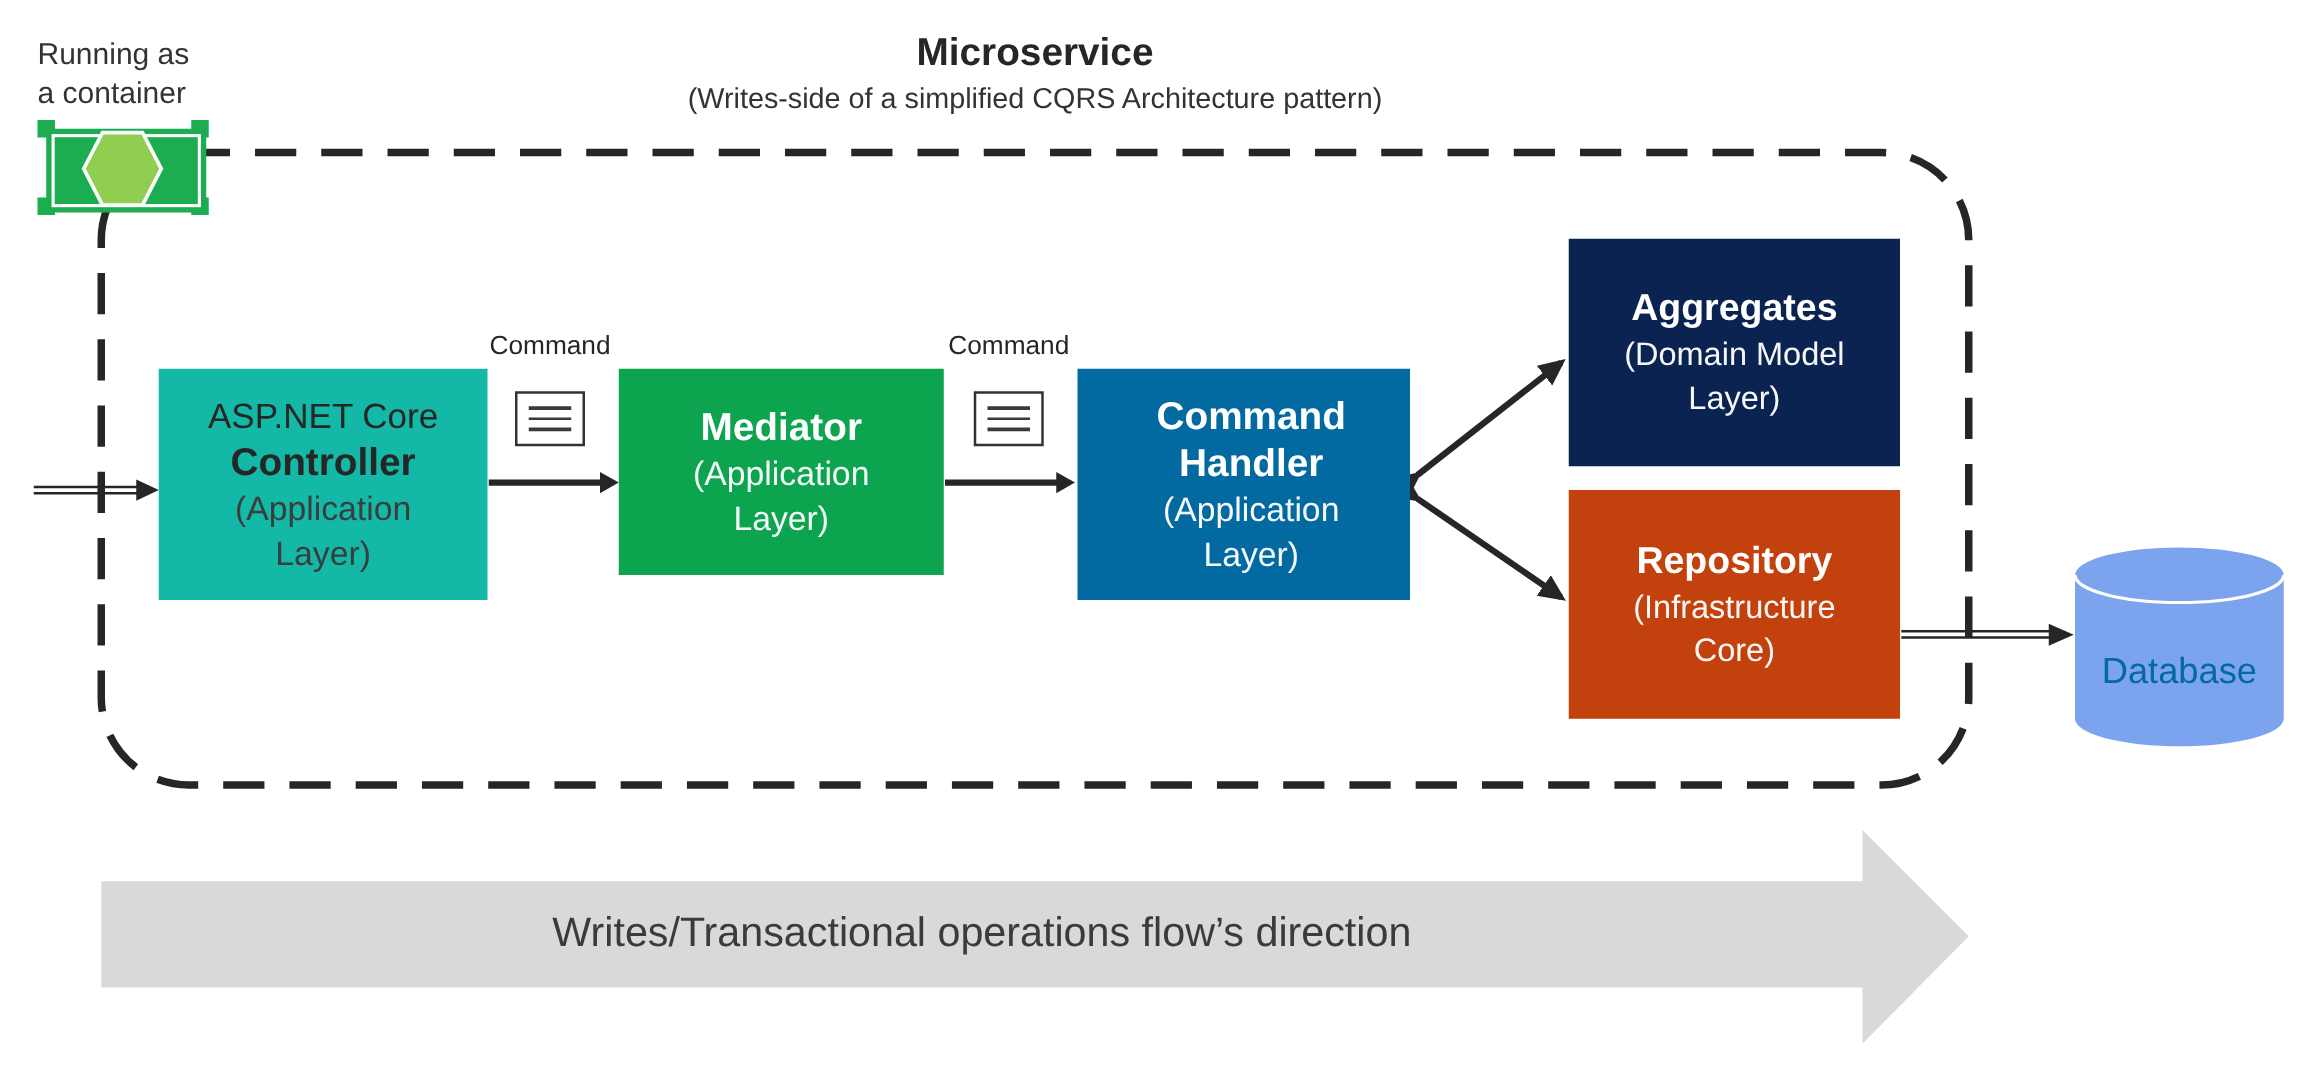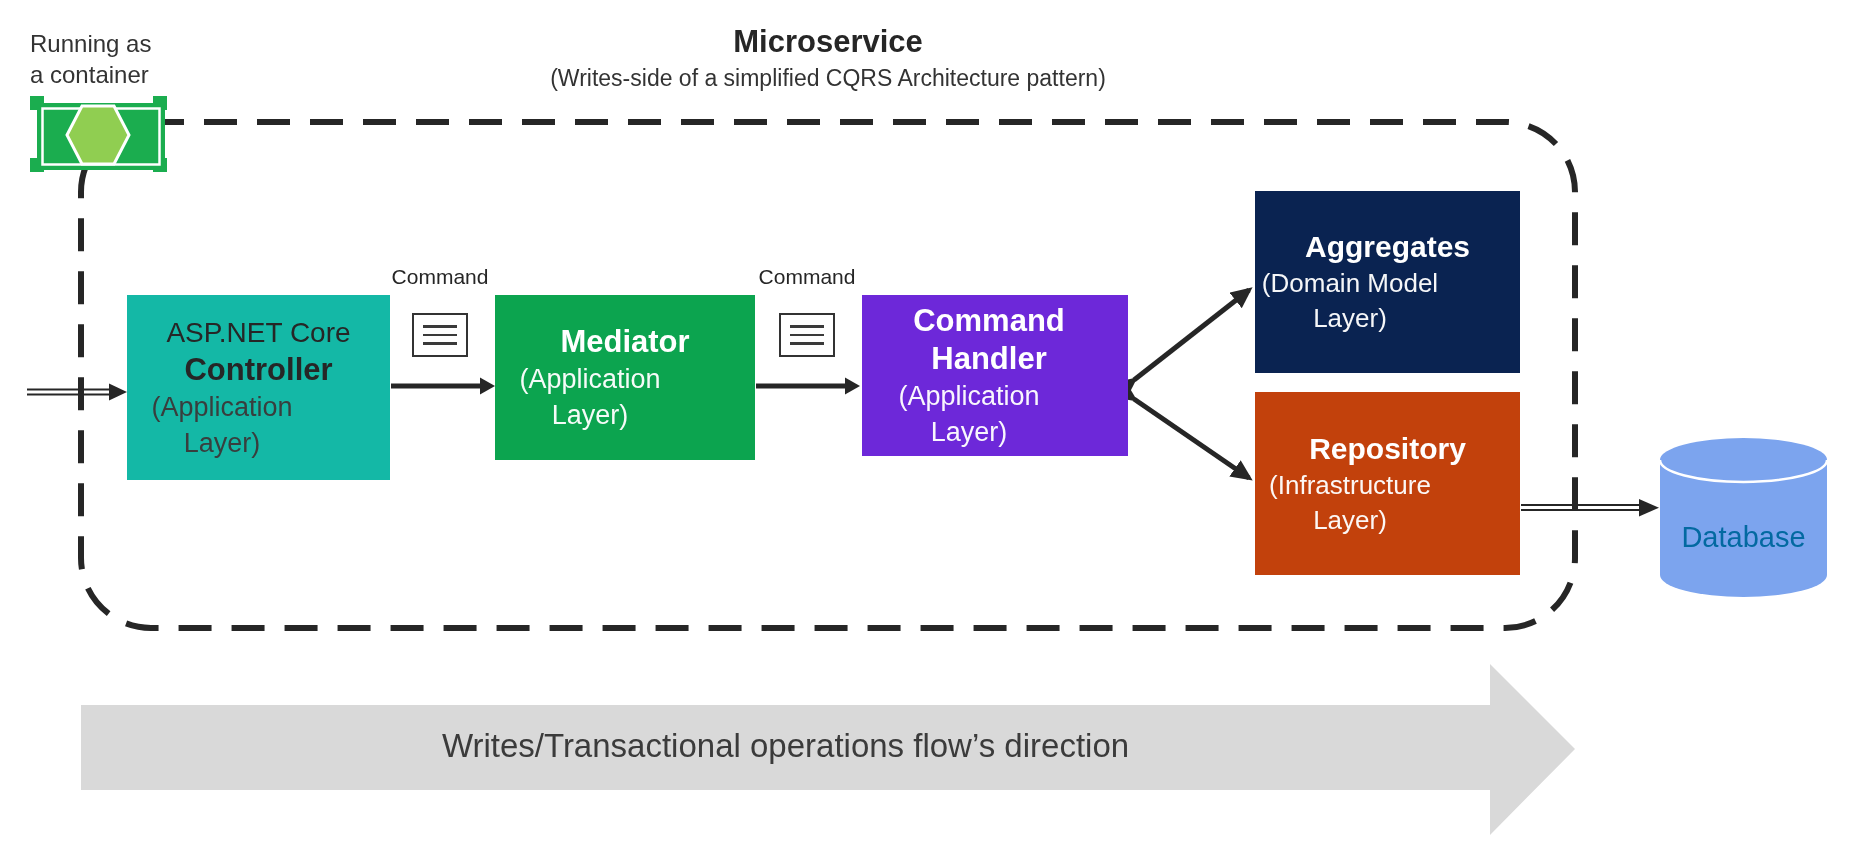--- a/index.html
+++ b/index.html
@@ -11,32 +11,32 @@
   .abs{position:absolute;}
   svg{display:block;}
 
   
   .running-note{left:30px;top:28px;font-size:24px;line-height:31px;color:#333;}
   .title-wrap{left:81px;top:24px;width:1494px;text-align:center;}
   .title-main{font-size:31px;font-weight:700;color:#262626;}
   .title-sub{font-size:23px;color:#333;margin-top:5px;}
 
   
-  .box{display:flex;flex-direction:column;justify-content:center;
+  .box{display:flex;flex-direction:column;align-items:center;justify-content:center;
        text-align:center;color:#fff;}
   .box .name{font-size:31px;font-weight:700;line-height:38px;}
   .box .layer{font-size:27px;font-weight:400;line-height:36px;max-width:190px;opacity:.96;}
 
   .controller-box{left:127px;top:295px;width:263px;height:185px;background:#14b8a6;color:#262626;}
   .controller-box .l1{font-size:28px;line-height:37px;}
   .controller-box .name{font-size:31px;line-height:38px;}
   .controller-box .layer{color:#3a3a3a;}
 
   .mediator-box{left:495px;top:295px;width:260px;height:165px;background:#0CA44F;}
-  .handler-box{left:862px;top:295px;width:266px;height:161px;background:#6d28d9;padding-left:12px;}
+  .handler-box{left:862px;top:295px;width:266px;height:185px;background:#0369a1;padding-left:12px;}
   .handler-box .name{max-width:230px;}
   .aggregates-box{left:1255px;top:191px;width:265px;height:182px;background:#0A2351;}
   .aggregates-box .name{font-size:30px;}
   .aggregates-box .layer{font-size:26px;line-height:35px;}
   .repository-box{left:1255px;top:392px;width:265px;height:183px;background:#c2410c;}
   .repository-box .name{font-size:30px;}
   .repository-box .layer{font-size:26px;line-height:35px;}
 
   
   .cmd-label{top:265px;width:110px;text-align:center;font-size:21px;color:#262626;}
@@ -137,21 +137,21 @@
     <div class="layer">(Application Layer)</div>
   </div>
 
   <div class="abs box aggregates-box">
     <div class="name">Aggregates</div>
     <div class="layer">(Domain Model Layer)</div>
   </div>
 
   <div class="abs box repository-box">
     <div class="name">Repository</div>
-    <div class="layer">(Infrastructure Layer)</div>
+    <div class="layer">(Infrastructure Core)</div>
   </div>
 
   <div class="abs cmd-label one">Command</div>
   <div class="abs command-icon one">
     <span class="bar"></span>
     <span class="bar"></span>
     <span class="bar"></span>
   </div>
 
   <div class="abs cmd-label two">Command</div>

